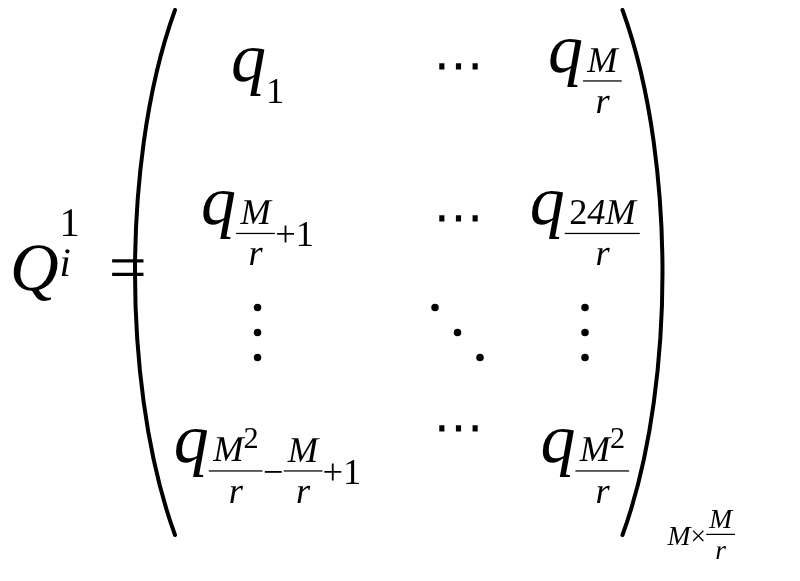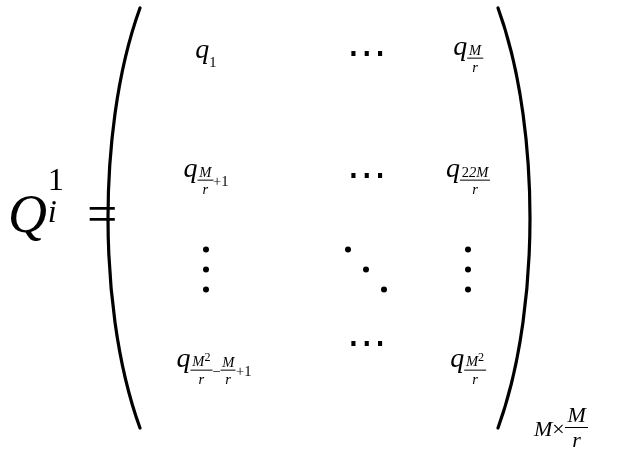--- a/index.html
+++ b/index.html
@@ -115,21 +115,21 @@
     height: 428px;
   }
   .mrow {
     position: absolute;
     left: 0;
     width: 100%;
     height: 0;
   }
   .cell {
     position: absolute;
-    font-size: 28px;
+    font-size: 56px;
     white-space: nowrap;
     transform: translate(-50%, -50%);
   }
   .cell .q { font-style: italic; }
 
   
   .col-1 { left: 78px;  }
   .col-2 { left: 240px; }
   .col-3 { left: 340px; }
 
@@ -215,21 +215,21 @@
 
     <div class="mrow row-2">
 
       <span class="cell col-1">
         <span class="q">q</span><span class="sub"><span class="frac"><span class="num mi">M</span><span class="den mi">r</span></span><span class="mo">+1</span></span>
       </span>
 
       <span class="cell col-2 hdots">⋯</span>
 
       <span class="cell col-3">
-        <span class="q">q</span><span class="sub"><span class="frac"><span class="num"><span class="mn">2</span><span class="mi">2M</span></span><span class="den mi">r</span></span></span>
+        <span class="q">q</span><span class="sub"><span class="frac"><span class="num"><span class="mn">2</span><span class="mi">4M</span></span><span class="den mi">r</span></span></span>
       </span>
     </div>
 
     <div class="mrow row-3">
 
       <span class="cell col-1">
         <span class="vdots">
           <i class="dot d1"></i><i class="dot d2"></i><i class="dot d3"></i>
         </span>
       </span>

